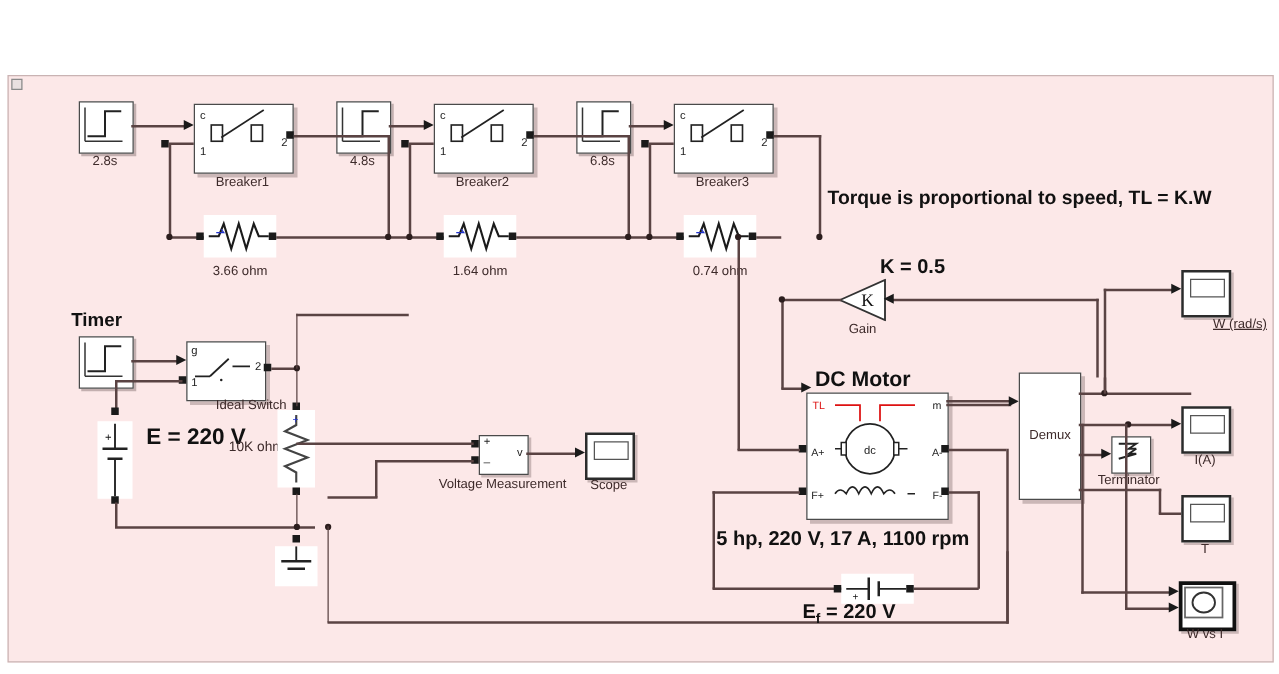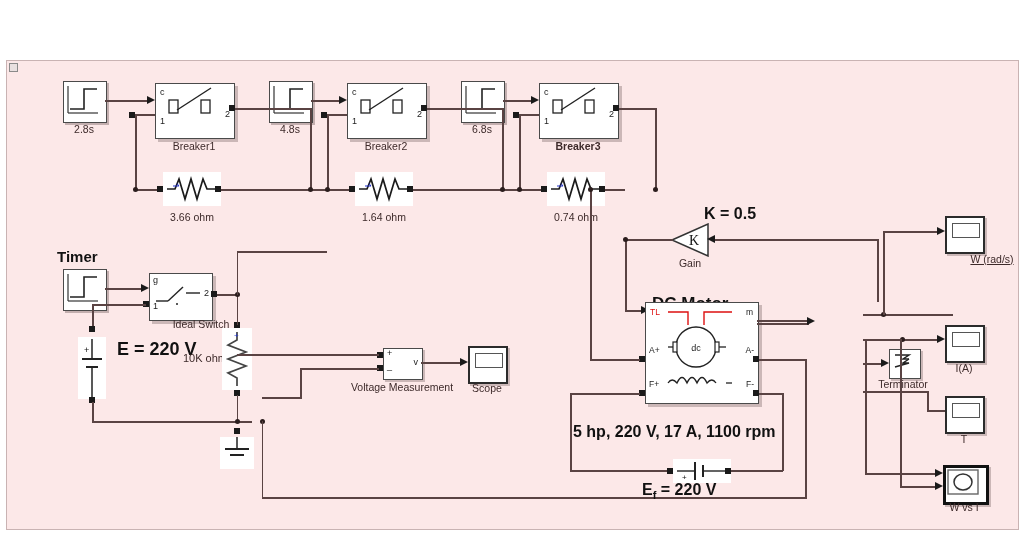--- a/index.html
+++ b/index.html
@@ -170,21 +170,21 @@
       <div class="breaker" style="left:532px;top:22px;">
         <span class="bk-c">c</span>
         <span class="bk-1">1</span>
         <span class="bk-2">2</span>
         <svg width="74" height="50" viewBox="0 0 74 50" style="position:absolute;left:0;top:0;">
           <rect x="13" y="16" width="9" height="13" fill="#fff" stroke="#222" stroke-width="1.3"></rect>
           <rect x="45" y="16" width="9" height="13" fill="#fff" stroke="#222" stroke-width="1.3"></rect>
           <line x1="21" y1="26" x2="55" y2="4" stroke="#222" stroke-width="1.4"></line>
         </svg>
       </div>
-      <div class="lbl" style="left:532px;top:79px;width:78px;font-weight:bold;">Breaker3</div>
+      <div class="lbl" style="left:532px;top:79px;width:78px;">Breaker3</div>
       <div class="port" style="left:506px;top:51px;"></div>
       <div class="port" style="left:606px;top:44px;"></div>
 
       <div class="wh" style="left:128px;top:128px;width:490px;"></div>
 
       <div class="wv" style="left:128px;top:54px;height:76px;"></div>
       <div class="wh" style="left:128px;top:53px;width:0px;"></div>
       <div class="wv" style="left:320px;top:54px;height:76px;"></div>
       <div class="wv" style="left:512px;top:54px;height:76px;"></div>
       <div class="wh" style="left:128px;top:53px;width:0;"></div>
@@ -247,20 +247,21 @@
 
       <div class="junc" style="left:125.5px;top:125.5px;"></div>
       <div class="junc" style="left:300.5px;top:125.5px;"></div>
       <div class="junc" style="left:317.5px;top:125.5px;"></div>
       <div class="junc" style="left:492.5px;top:125.5px;"></div>
       <div class="junc" style="left:509.5px;top:125.5px;"></div>
       <div class="junc" style="left:645.5px;top:125.5px;"></div>
 
       <div class="wh" style="left:128px;top:53.2px;width:0;"></div>
 
+      <div class="boldlbl" style="left:655px;top:89px;font-size:15.5px;">Torque is proportional to speed, TL = K.W</div>
 
       <div class="boldlbl" style="left:697px;top:144px;font-size:16px;">K = 0.5</div>
       <div class="gain" style="left:663px;top:162px;">
         <svg width="40" height="34" viewBox="0 0 40 34">
           <polygon points="2,17 38,1 38,33" fill="#fff" stroke="#333" stroke-width="1.5"></polygon>
           <text x="24" y="22" font-size="14" font-family="Liberation Serif, serif" fill="#111" text-anchor="middle">K</text>
         </svg>
       </div>
       <div class="lbl" style="left:657px;top:196px;width:52px;">Gain</div>
 
@@ -367,21 +368,21 @@
       <div class="wh" style="left:254.5px;top:336px;width:40px;"></div>
 
       <div class="wh" style="left:414px;top:301px;width:42px;"></div>
       <div class="arrowR" style="left:453px;top:296.5px;"></div>
       <div class="scope" style="left:461px;top:285px;">
         <div class="scope-screen"></div>
       </div>
       <div class="lbl" style="left:452px;top:321px;width:56px;">Scope</div>
 
       <div class="boldlbl" style="left:645px;top:233px;font-size:17px;">DC Motor</div>
-      <div class="motor" style="left:638px;top:241px;">
+      <div class="motor" style="left:638px;top:253px;">
         <span class="mport red" style="left:4px;top:4px;">TL</span>
         <span class="mport" style="right:5px;top:4px;">m</span>
         <span class="mport" style="left:3px;top:42px;">A+</span>
         <span class="mport" style="right:4px;top:42px;">A-</span>
         <span class="mport" style="left:3px;top:76px;">F+</span>
         <span class="mport" style="right:4px;top:76px;">F-</span>
         <svg width="108" height="96" viewBox="0 0 108 96" style="position:absolute;left:0;top:0;">
 
           <polyline points="22,9 42,9 42,22" fill="none" stroke="#d11" stroke-width="1.4"></polyline>
           <polyline points="86,9 58,9 58,22" fill="none" stroke="#d11" stroke-width="1.4"></polyline>
@@ -432,20 +433,23 @@
         <span>E</span><span class="sub">f</span><span> = 220 V</span>
       </div>
 
       <div class="wh" style="left:752px;top:298px;width:46px;"></div>
       <div class="wv" style="left:798px;top:298px;height:140px;"></div>
 
       <div class="wh" style="left:750px;top:259px;width:52px;"></div>
       <div class="wh" style="left:750px;top:262px;width:52px;"></div>
       <div class="arrowR" style="left:800px;top:256px;"></div>
 
+      <div class="demux" style="left:808px;top:237px;">
+        <span>Demux</span>
+      </div>
 
       <div class="wh" style="left:856px;top:253px;width:90px;"></div>
       <div class="wv" style="left:876px;top:241px;height:14px;"></div>
       <div class="junc" style="left:874px;top:251px;"></div>
       <div class="wh" style="left:856px;top:278px;width:76px;"></div>
       <div class="arrowR" style="left:930px;top:273.5px;"></div>
       <div class="junc" style="left:893px;top:276px;"></div>
 
       <div class="wh" style="left:856px;top:302px;width:20px;"></div>
       <div class="arrowR" style="left:874px;top:297.5px;"></div>

